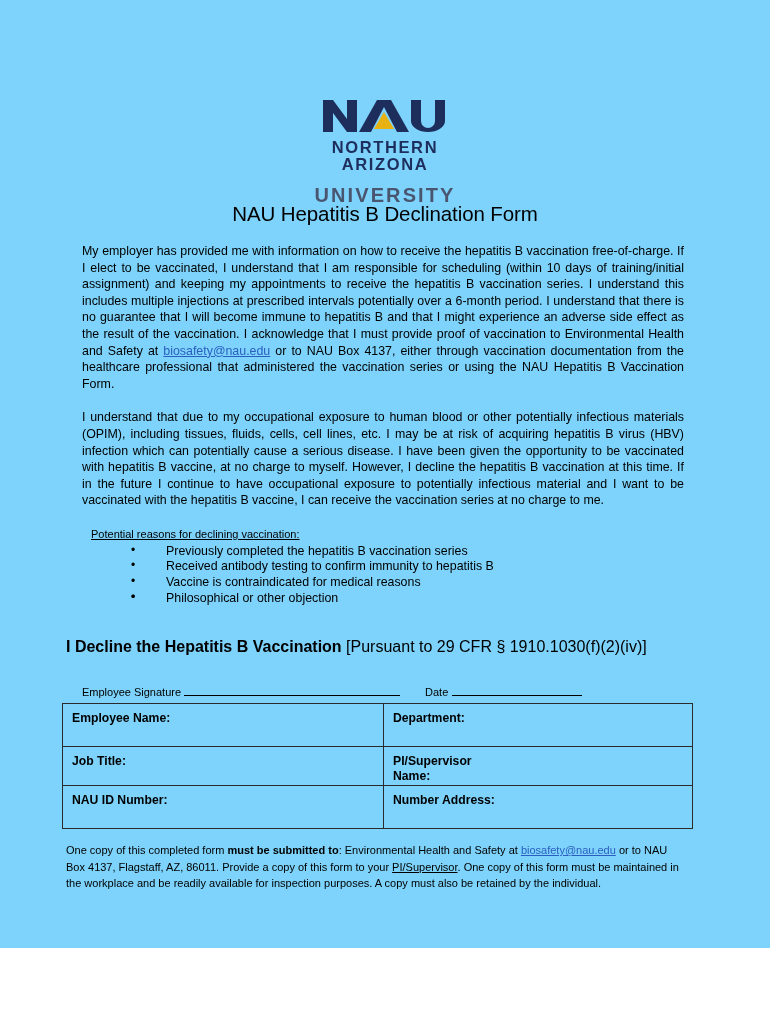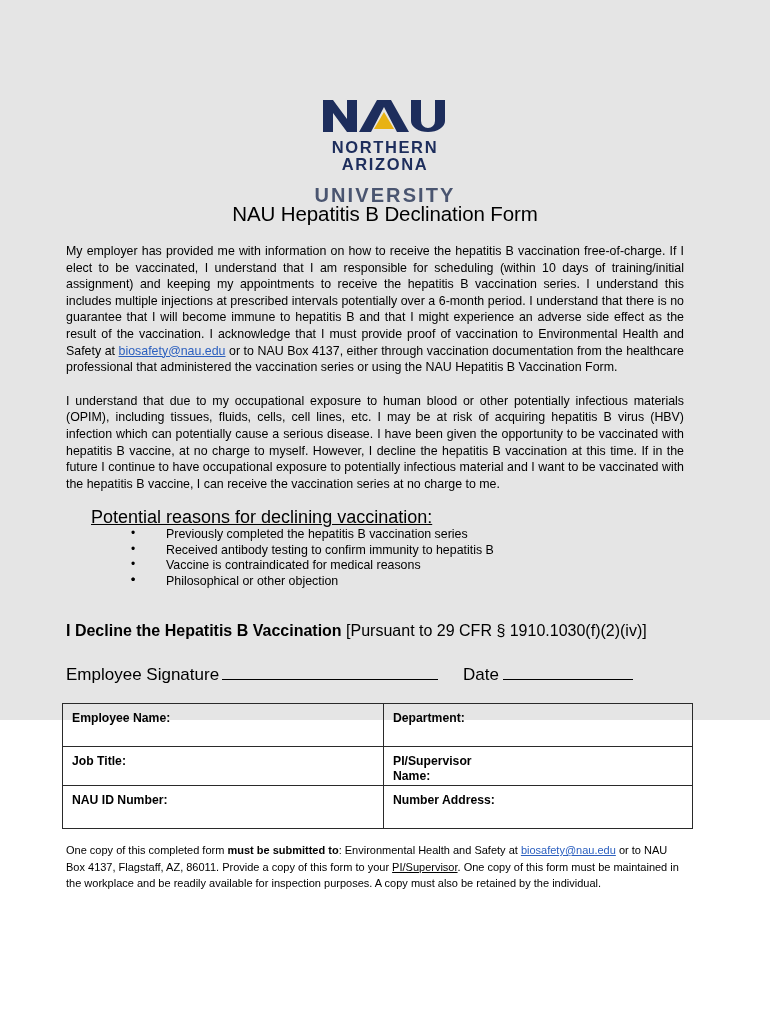--- a/index.html
+++ b/index.html
@@ -10,22 +10,22 @@
   body {
     width: 770px;
     height: 1024px;
     font-family: "Liberation Sans", sans-serif;
     color: #000000;
     -webkit-font-smoothing: antialiased;
   }
   .page {
     position: relative;
     width: 770px;
-    height: 720px;
-    background: #e5e5e5;
+    height: 948px;
+    background: #7dd3fc;
     box-sizing: border-box;
   }
 
   
   .logo-wrap {
     position: absolute;
     top: 96px;
     left: 0;
     width: 770px;
     display: flex;
@@ -73,39 +73,39 @@
   }
 
   
   .content {
     position: absolute;
     left: 66px;
     top: 243px;
     width: 618px;
   }
   p.body {
-    margin: 0 0 17px 0;
+    margin: 0 0 17px 16px;
     font-size: 12.4px;
     line-height: 16.6px;
     text-align: justify;
   }
   a.link {
     color: #2b5fbf;
     text-decoration: underline;
   }
   .u-black {
     text-decoration: underline;
     color: #000;
   }
   b, strong { font-weight: bold; }
 
   
   .reasons-head {
     margin: 8px 0 0 25px;
-    font-size: 18px;
+    font-size: 11px;
     line-height: 16.6px;
     text-decoration: underline;
   }
   ul.reasons {
     margin: 1px 0 0 0;
     padding: 0;
     list-style: none;
   }
   ul.reasons li {
     position: relative;
@@ -124,22 +124,22 @@
   
   .decline {
     margin: 33px 0 0 0;
     font-size: 16px;
     line-height: 16.6px;
   }
   .decline .lead { font-weight: bold; }
 
   
   .sig-row {
-    margin: 28px 0 0 0;
-    font-size: 17px;
+    margin: 28px 0 0 16px;
+    font-size: 11px;
     line-height: 16.6px;
     white-space: nowrap;
   }
   .rule {
     display: inline-block;
     border-bottom: 1px solid #000;
     height: 11px;
     vertical-align: baseline;
   }
   .rule.sig { width: 216px; margin-left: 3px; }

